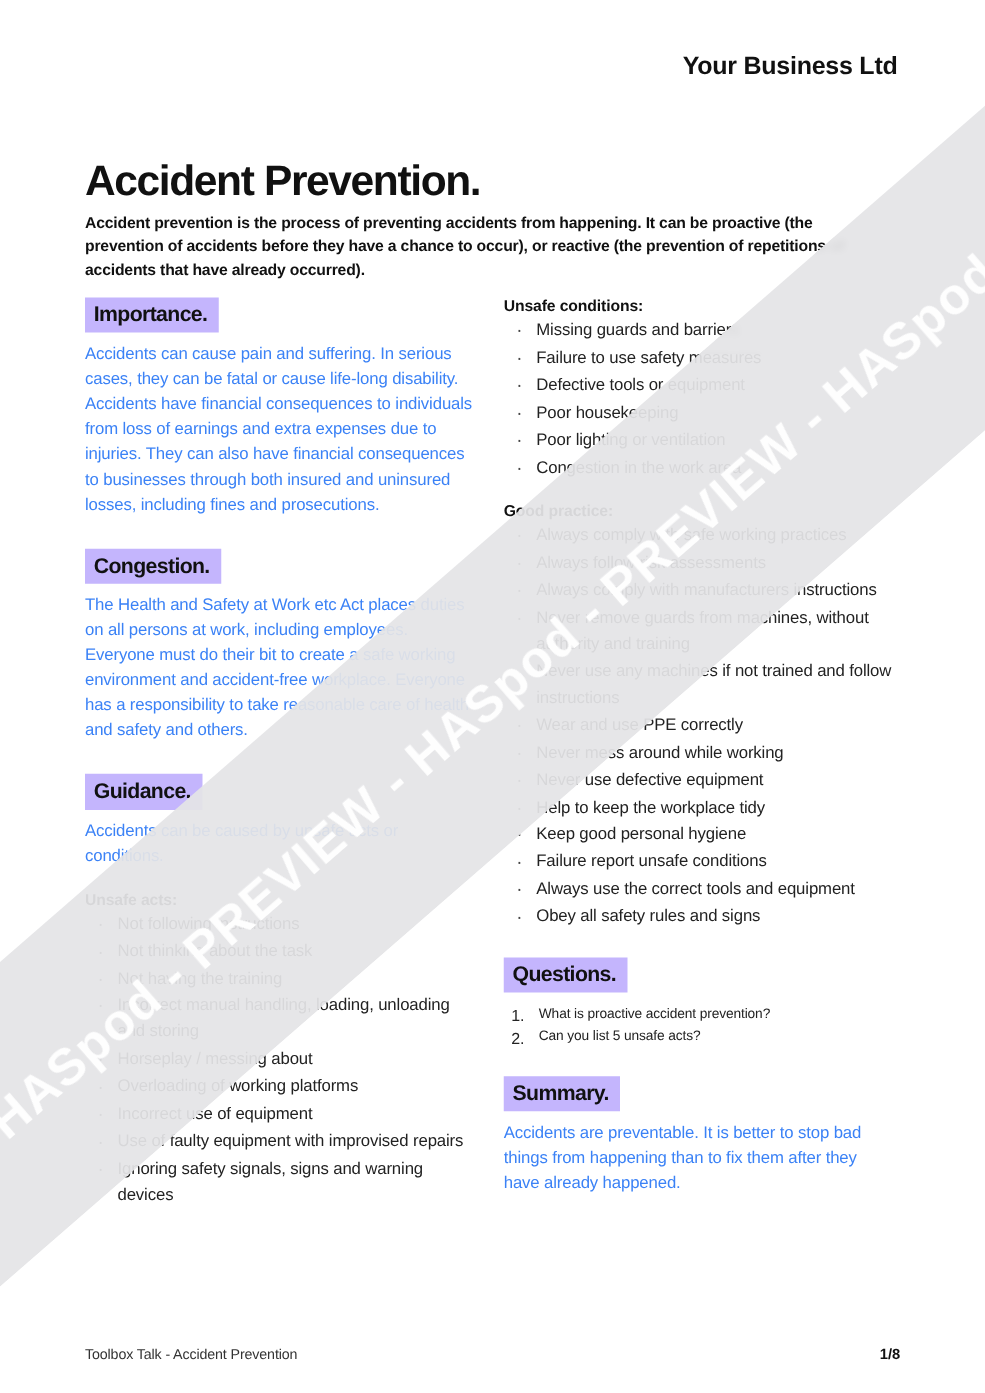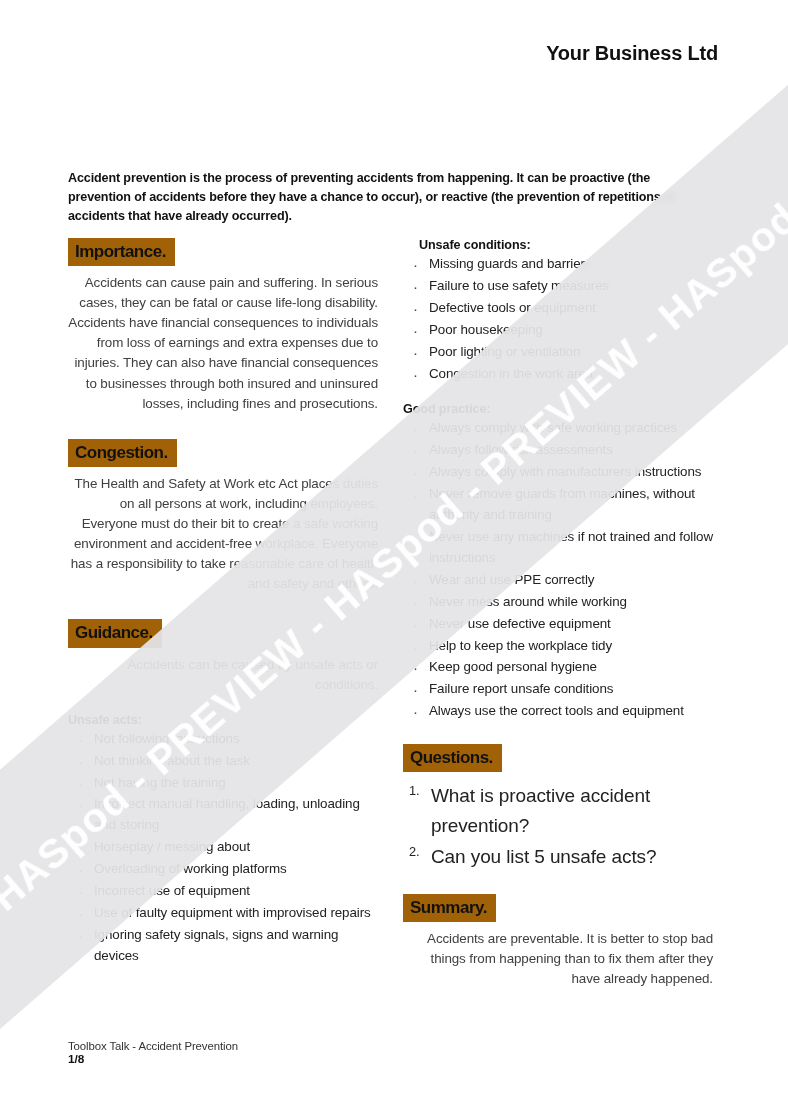--- a/index.html
+++ b/index.html
@@ -71,45 +71,44 @@
   }
   .col-left  { left: 68px; }
   .col-right { left: 403px; }
 
   .section-heading {
     display: inline-block;
     font-size: 17px;
     font-weight: bold;
     letter-spacing: -0.5px;
     color: #111111;
-    background: #a16207;
+    background: #c4b5fd;
     padding: 4px 9px 5px 7px;
     margin: 0 0 7px 0;
     line-height: 1.12;
   }
   .section-heading.first { margin-top: 0; }
   .spacer-before { margin-top: 21px; }
 
   .body-text {
     font-size: 13.4px;
     line-height: 1.50;
     letter-spacing: -0.1px;
-    color: #404040;
+    color: #3b82f6;
     margin: 0 0 4px 0;
-    text-align: right;
   }
 
   .sub-heading {
     font-size: 12.6px;
     font-weight: bold;
     color: #111111;
     letter-spacing: -0.1px;
     margin: 18px 0 2px 0;
   }
-  .sub-heading.tight { margin-top: 0; margin-left: 16px; }
+  .sub-heading.tight { margin-top: 0; }
 
   ul.bullets, ol.numbers {
     margin: 2px 0 0 0;
     padding: 0 0 0 20px;
     list-style: none;
   }
   ul.bullets li {
     position: relative;
     font-size: 13.4px;
     line-height: 1.56;
@@ -127,49 +126,48 @@
     color: #444444;
   }
   ol.numbers {
     list-style: none;
     counter-reset: qnum;
     padding-left: 22px;
   }
   ol.numbers li {
     position: relative;
     counter-increment: qnum;
-    font-size: 19px;
+    font-size: 11px;
     line-height: 1.58;
     letter-spacing: -0.1px;
     color: #222222;
     padding-left: 6px;
     margin: 0 0 1px 0;
   }
   ol.numbers li::before {
     content: counter(qnum) ".";
     position: absolute;
     left: -16px;
     top: 0;
     font-size: 12.8px;
     color: #222222;
   }
 
   
   .footer {
     position: absolute;
     left: 68px;
     right: 68px;
-    top: 1040px;
+    top: 1076px;
     display: flex;
     justify-content: space-between;
     align-items: baseline;
     font-size: 11.4px;
     color: #333333;
     letter-spacing: -0.1px;
-    flex-direction: column;
   }
   .footer .page-num {
     font-weight: bold;
     color: #111111;
     font-size: 11.8px;
   }
 
   
   .watermark-layer {
     position: absolute;
@@ -205,20 +203,21 @@
 </style>
 </head>
 <body>
 
 <div class="page">
 
   <div class="company-bar">
     <div class="company-name">Your Business Ltd</div>
   </div>
 
+  <h1 class="doc-title">Accident Prevention.</h1>
 
   <p class="intro">Accident prevention is the process of preventing accidents from happening. It can be proactive (the prevention of accidents before they have a chance to occur), or reactive (the prevention of repetitions of accidents that have already occurred).</p>
 
   <div class="col col-left">
 
     <div class="section-heading first">Importance.</div>
     <p class="body-text">Accidents can cause pain and suffering. In serious cases, they can be fatal or cause life-long disability. Accidents have financial consequences to individuals from loss of earnings and extra expenses due to injuries. They can also have financial consequences to businesses through both insured and uninsured losses, including fines and prosecutions.</p>
 
     <div class="section-heading spacer-before">Congestion.</div>
     <p class="body-text">The Health and Safety at Work etc Act places duties on all persons at work, including employees. Everyone must do their bit to create a safe working environment and accident-free workplace. Everyone has a responsibility to take reasonable care of health and safety and others.</p>
@@ -260,20 +259,21 @@
         <li>Always comply with manufacturers instructions</li>
         <li>Never remove guards from machines, without authority and training</li>
         <li>Never use any machines if not trained and follow instructions</li>
         <li>Wear and use PPE correctly</li>
         <li>Never mess around while working</li>
         <li>Never use defective equipment</li>
         <li>Help to keep the workplace tidy</li>
         <li>Keep good personal hygiene</li>
         <li>Failure report unsafe conditions</li>
         <li>Always use the correct tools and equipment</li>
+        <li>Obey all safety rules and signs</li>
       </ul>
 
     <div class="section-heading spacer-before">Questions.</div>
     <ol class="numbers">
         <li>What is proactive accident prevention?</li>
         <li>Can you list 5 unsafe acts?</li>
       </ol>
 
     <div class="section-heading spacer-before">Summary.</div>
     <p class="body-text">Accidents are preventable. It is better to stop bad things from happening than to fix them after they have already happened.</p>

